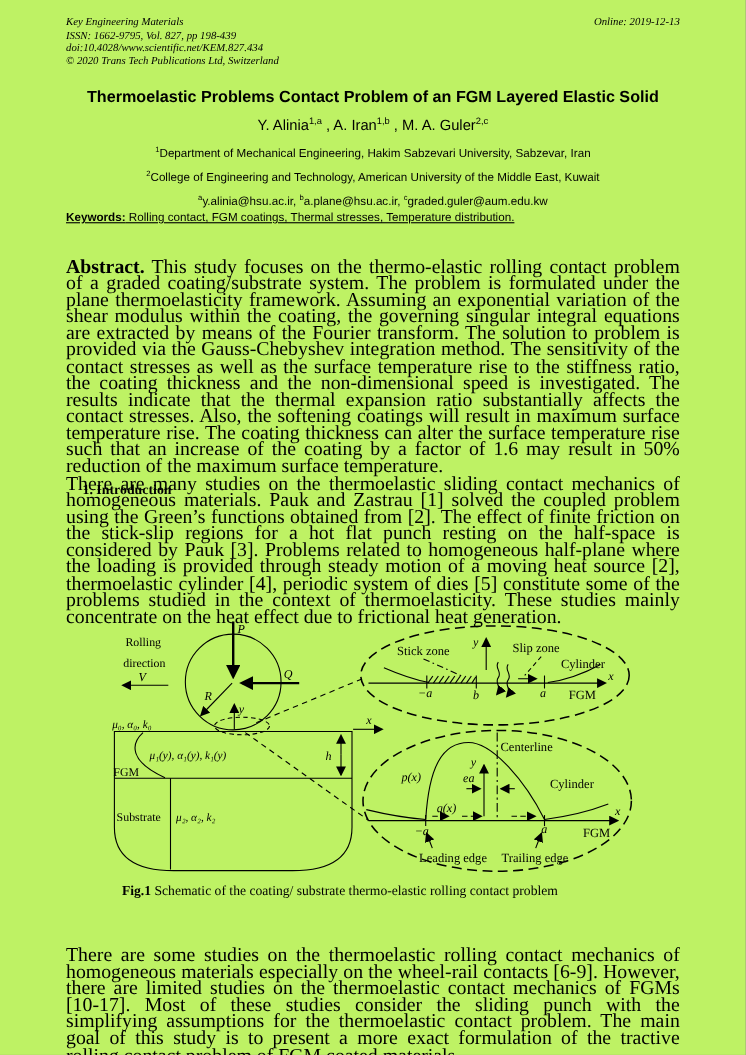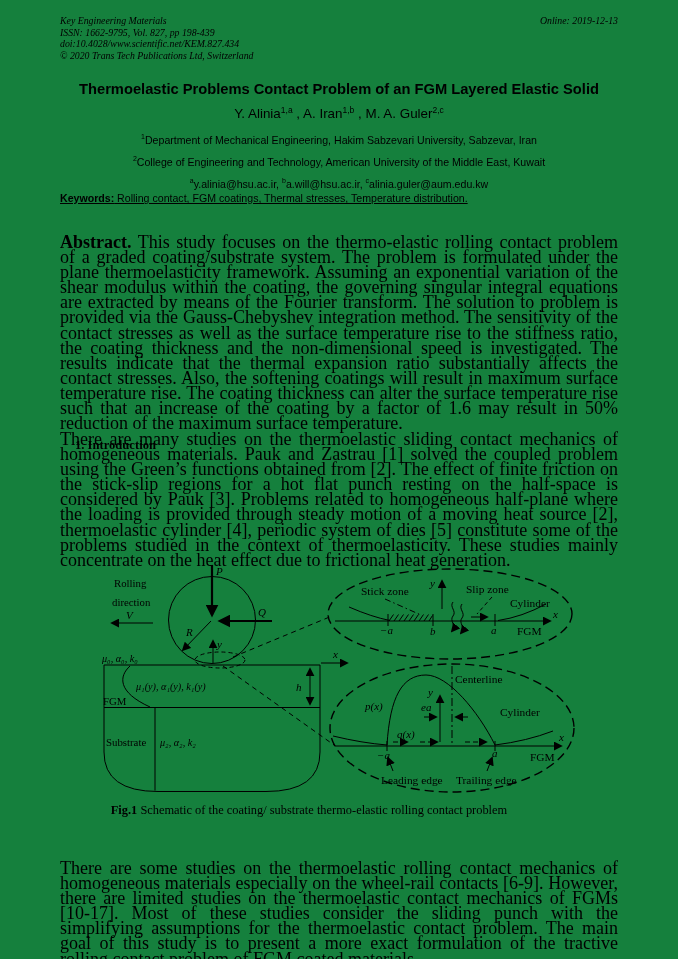--- a/index.html
+++ b/index.html
@@ -1,16 +1,16 @@
 <!DOCTYPE html>
 <html><head>
 <meta charset="utf-8">
 <style>
   html,body{margin:0;padding:0;background:#888;}
-  .page{position:relative;width:678px;height:959px;background:#15803d;color:#000;
+  .page{position:relative;width:678px;height:959px;background:#bef264;color:#000;
         font-family:"Liberation Serif","DejaVu Serif",serif;overflow:hidden;}
   .hdr{position:absolute;left:60px;top:15px;width:558px;
        font:italic 9.8px/11.6px "Liberation Serif","DejaVu Serif",serif;}
   .hdr-r{position:absolute;right:0;top:0;font-style:italic;}
   .title{position:absolute;left:0;top:81px;width:678px;text-align:center;margin:0;
          font:bold 14.7px "Liberation Sans","DejaVu Sans",sans-serif;white-space:nowrap;}
   .authors{position:absolute;left:0;top:105px;width:678px;text-align:center;
            font:13.4px "Liberation Sans","DejaVu Sans",sans-serif;white-space:nowrap;}
   .authors sup{font-size:8.5px;}
   .aff{position:absolute;left:0;width:678px;text-align:center;
@@ -53,21 +53,21 @@
   </div>
 
   <h1 class="title">Thermoelastic Problems Contact Problem of an FGM Layered Elastic Solid</h1>
 
   <div class="authors">
     <span><span>Y. Alinia</span><sup>1,a</sup><span> , </span></span><span><span>A. Iran</span><sup>1,b</sup><span> , </span></span><span><span>M. A. Guler</span><sup>2,c</sup></span>
   </div>
 
   <div class="aff aff1"><sup>1</sup><span>Department of Mechanical Engineering, Hakim Sabzevari University, Sabzevar, Iran</span></div>
   <div class="aff aff2"><sup>2</sup><span>College of Engineering and Technology, American University of the Middle East, Kuwait</span></div>
-  <div class="aff emails"><sup>a</sup><span>y.alinia@hsu.ac.ir, </span><sup>b</sup><span>a.will@hsu.ac.ir, </span><sup>c</sup><span>alinia.guler@aum.edu.kw</span></div>
+  <div class="aff emails"><sup>a</sup><span>y.alinia@hsu.ac.ir, </span><sup>b</sup><span>a.plane@hsu.ac.ir, </span><sup>c</sup><span>graded.guler@aum.edu.kw</span></div>
 
   <div class="kw"><b>Keywords:</b><span> Rolling contact, FGM coatings, Thermal stresses, Temperature distribution.</span></div>
 
   <p class="body abstract"><b>Abstract.</b><span> This study focuses on the thermo-elastic rolling contact problem of a graded coating/substrate system. The problem is formulated under the plane thermoelasticity framework. Assuming an exponential variation of the shear modulus within the coating, the governing singular integral equations are extracted by means of the Fourier transform. The solution to problem is provided via the Gauss-Chebyshev integration method. The sensitivity of the contact stresses as well as the surface temperature rise to the stiffness ratio, the coating thickness and the non-dimensional speed is investigated. The results indicate that the thermal expansion ratio substantially affects the contact stresses. Also, the softening coatings will result in maximum surface temperature rise. The coating thickness can alter the surface temperature rise such that an increase of the coating by a factor of 1.6 may result in 50% reduction of the maximum surface temperature.</span></p>
 
   <h2 class="sec">1. Introduction</h2>
 
   <p class="body para1">There are many studies on the thermoelastic sliding contact mechanics of homogeneous materials. Pauk and Zastrau [1] solved the coupled problem using the Green’s functions obtained from [2]. The effect of finite friction on the stick-slip regions for a hot flat punch resting on the half-space is considered by Pauk [3]. Problems related to homogeneous half-plane where the loading is provided through steady motion of a moving heat source [2], thermoelastic cylinder [4], periodic system of dies [5] constitute some of the problems studied in the context of thermoelasticity. These studies mainly concentrate on the heat effect due to frictional heat generation.</p>
 
   <svg class="figure" width="600" height="242" viewBox="0 0 600 242" xmlns="http://www.w3.org/2000/svg">

